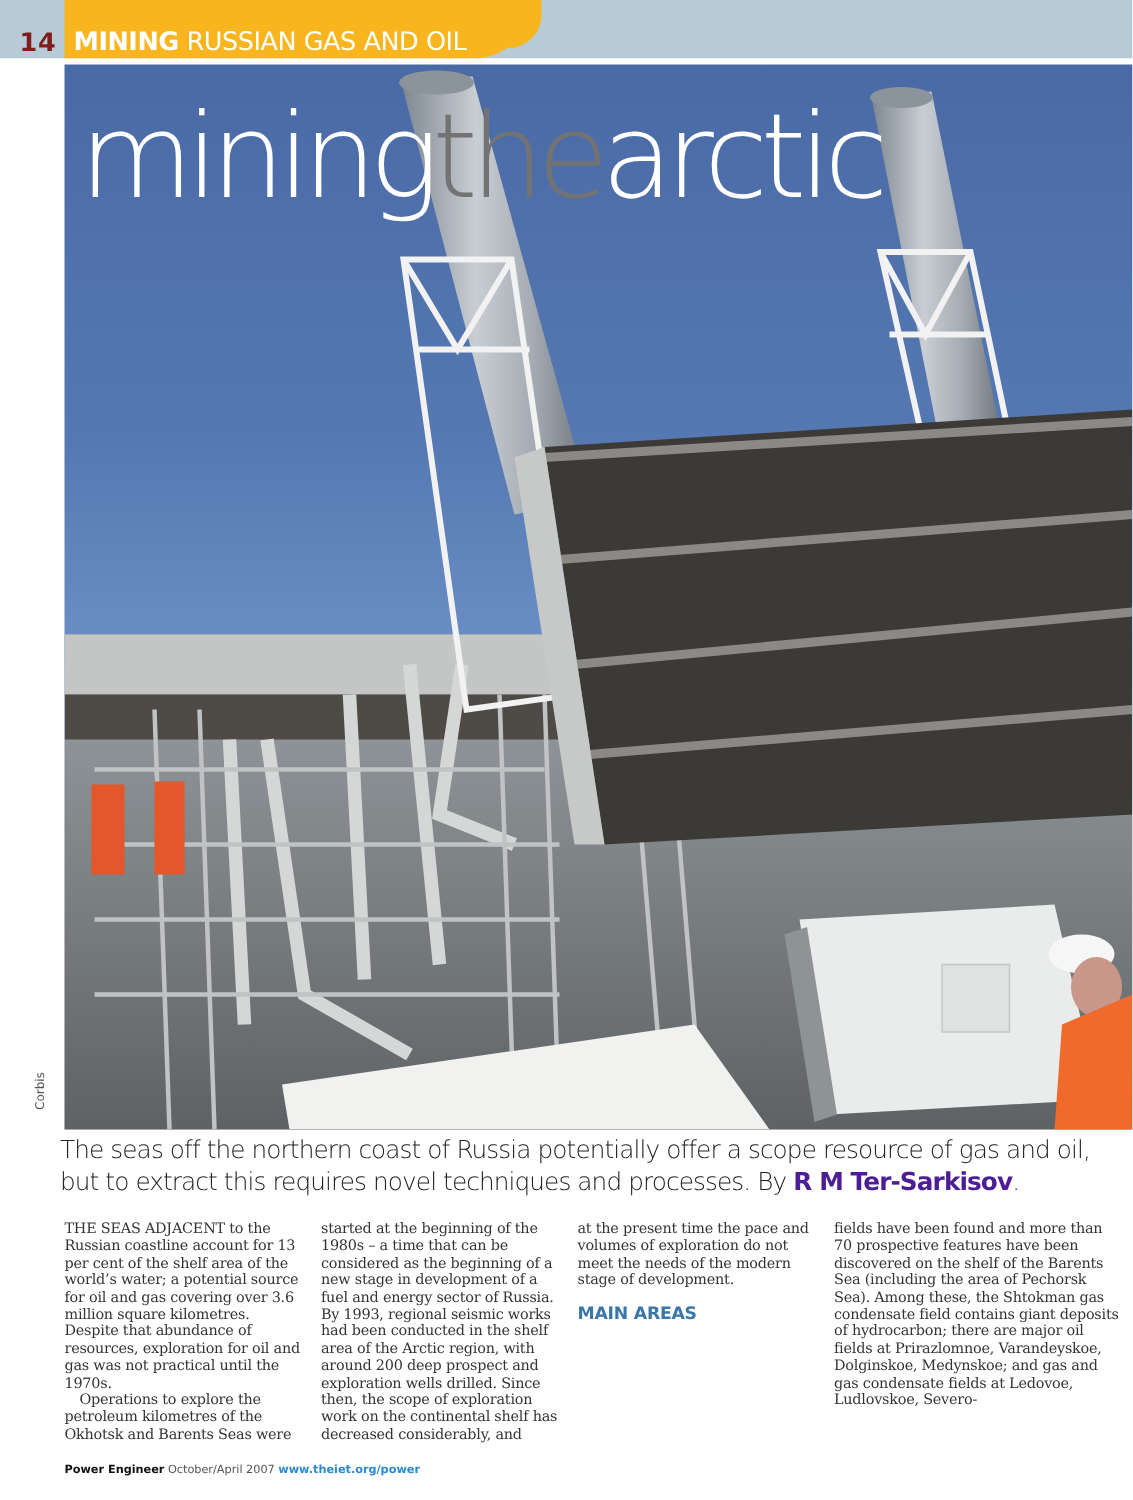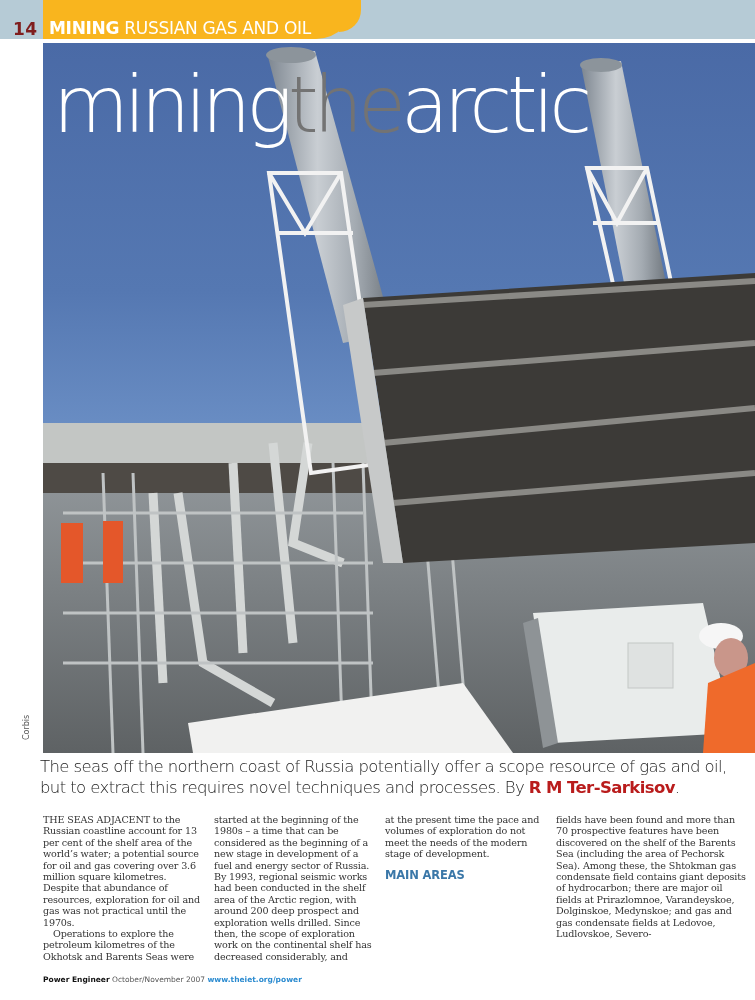--- a/index.html
+++ b/index.html
@@ -58,21 +58,21 @@
     transform: rotate(-90deg); transform-origin: left top;
     font-family: "DejaVu Sans", sans-serif; font-size: 8px; color: #555555;
   }
 
   
   .standfirst {
     position: absolute; left: 40px; top: 756px; width: 700px;
     font-family: "DejaVu Sans", sans-serif; font-size: 16.5px; line-height: 21px;
     color: #222222; letter-spacing: -0.6px; font-weight: 300;
   }
-  .standfirst .author { font-weight: bold; color: #b91c1c; }
+  .standfirst .author { font-weight: bold; color: #4c1d95; }
 
   
   .columns {
     position: absolute; left: 43px; top: 814px; width: 712px; height: 152px;
   }
   .col {
     position: absolute; top: 0; width: 162px;
     font-family: "DejaVu Serif", serif; font-size: 9.6px; line-height: 11.4px;
     color: #333333; letter-spacing: -0.15px;
   }
@@ -208,15 +208,15 @@
     <p>at the present time the pace and volumes of exploration do not meet the needs of the modern stage of development.</p>
     <div class="subhead">MAIN AREAS</div>
   </div>
   <div class="col col4">
     <p>fields have been found and more than 70 prospective features have been discovered on the shelf of the Barents Sea (including the area of Pechorsk Sea). Among these, the Shtokman gas condensate field contains giant deposits of hydrocarbon; there are major oil fields at Prirazlomnoe, Varandeyskoe, Dolginskoe, Medynskoe; and gas and gas condensate fields at Ledovoe, Ludlovskoe, Severo-</p>
   </div>
 </div>
 
 <div class="footer">
   <span class="pub">Power Engineer</span>
-  <span>October/November 2007</span>
+  <span>October/April 2007</span>
   <span class="url">www.theiet.org/power</span>
 </div>
 
 </body></html>

